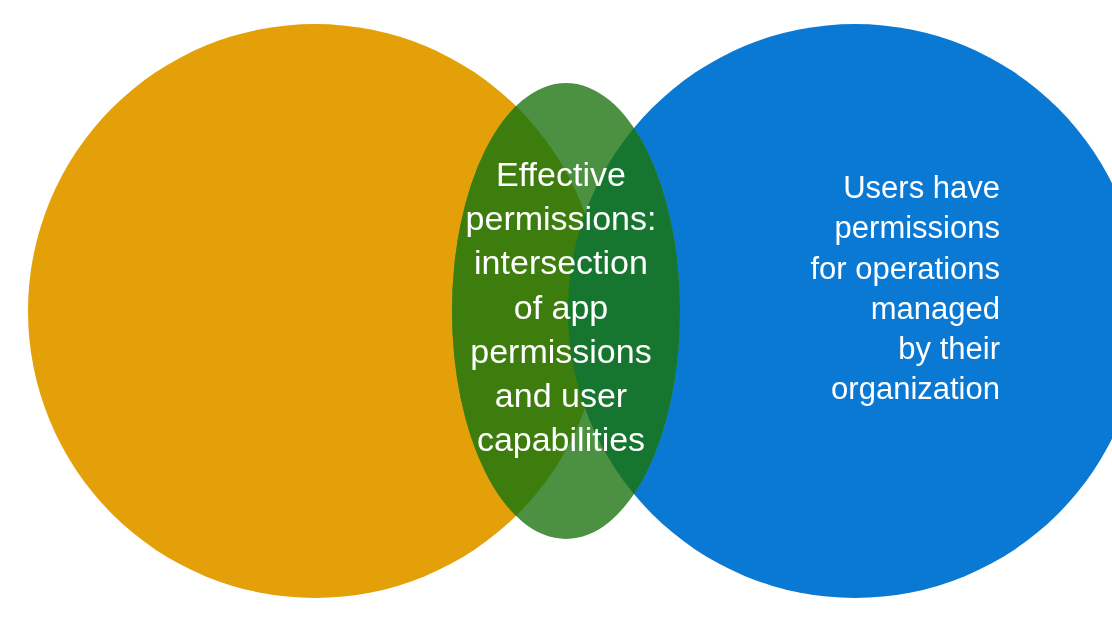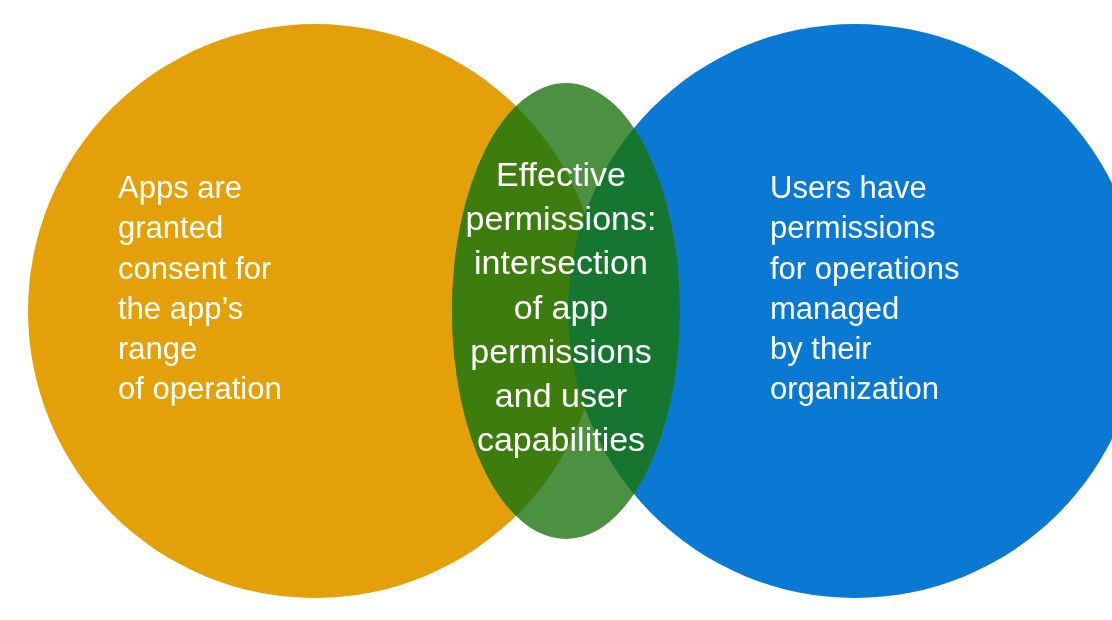--- a/index.html
+++ b/index.html
@@ -87,36 +87,30 @@
     <g clip-path="url(#clip-left-circle)">
       <ellipse id="shape-center-over-left" cx="566" cy="311" rx="114" ry="228" fill="#3D7D0D"></ellipse>
     </g>
 
     <g clip-path="url(#clip-right-circle)">
       <ellipse id="shape-center-over-right" cx="566" cy="311" rx="114" ry="228" fill="#16762F"></ellipse>
     </g>
   </svg>
 
   <div class="label-layer">
-    <div class="venn-label" id="label-left" style="color: rgb(255, 255, 255); text-align: left;">Apps are
-granted
-consent for
-the app’s
-range
-of operation</div>
 
     <div class="venn-label" id="label-center" style="color: rgb(255, 255, 255); text-align: center;">Effective
 permissions:
 intersection
 of app
 permissions
 and user
 capabilities</div>
 
-    <div class="venn-label" id="label-right" style="color: rgb(255, 255, 255); text-align: left;">Users have
+    <div class="venn-label" id="label-right" style="color: rgb(255, 255, 255); text-align: right;">Users have
 permissions
 for operations
 managed
 by their
 organization</div>
   </div>
 
 </div>
 
 </body></html>

